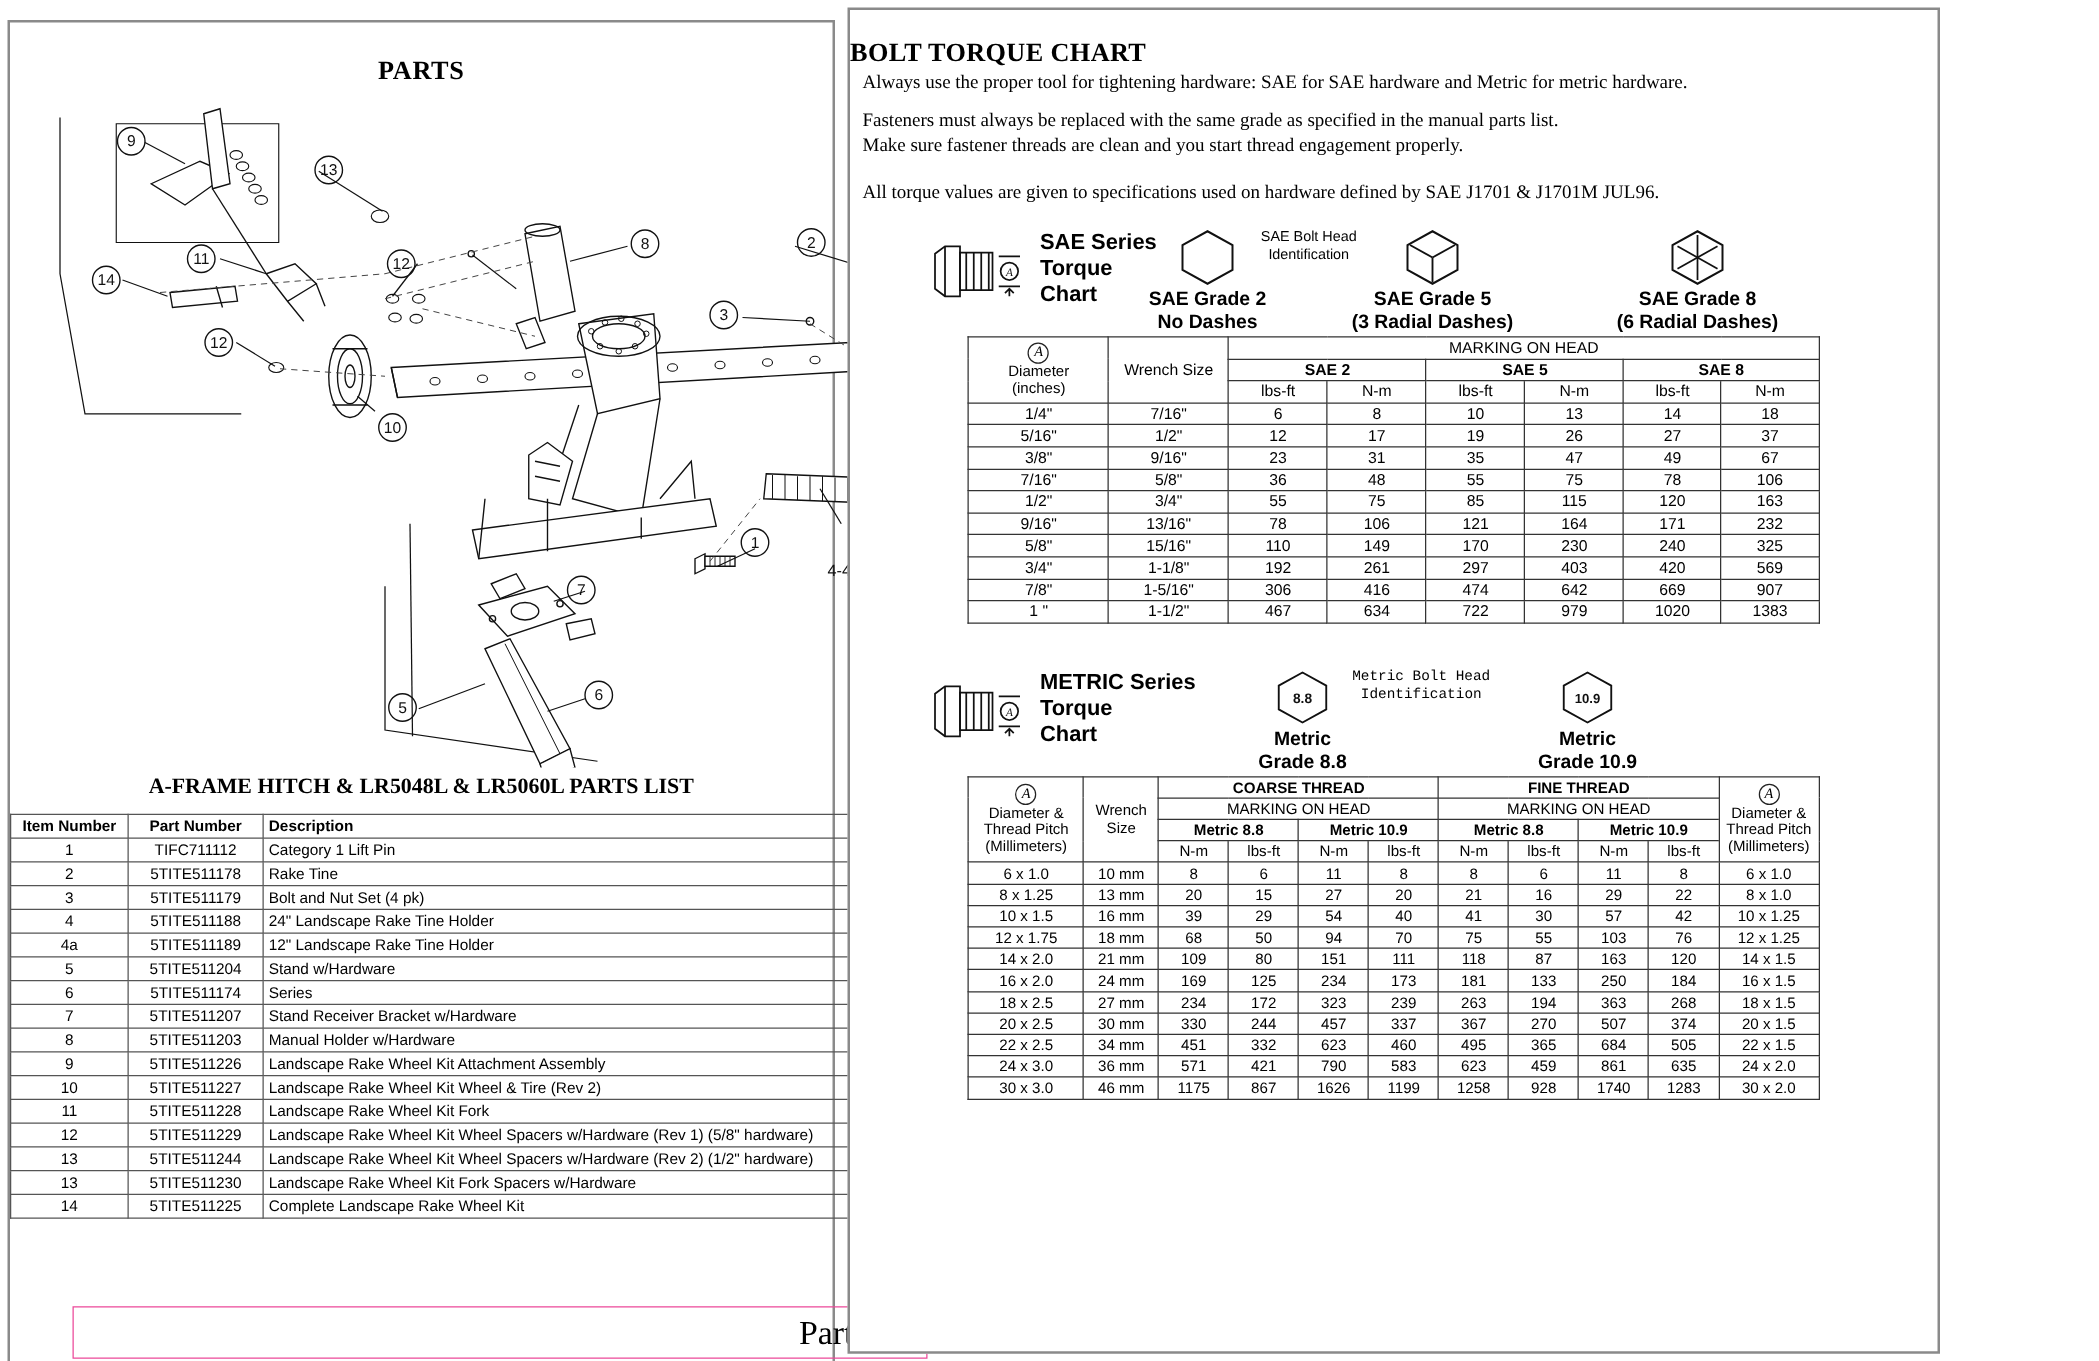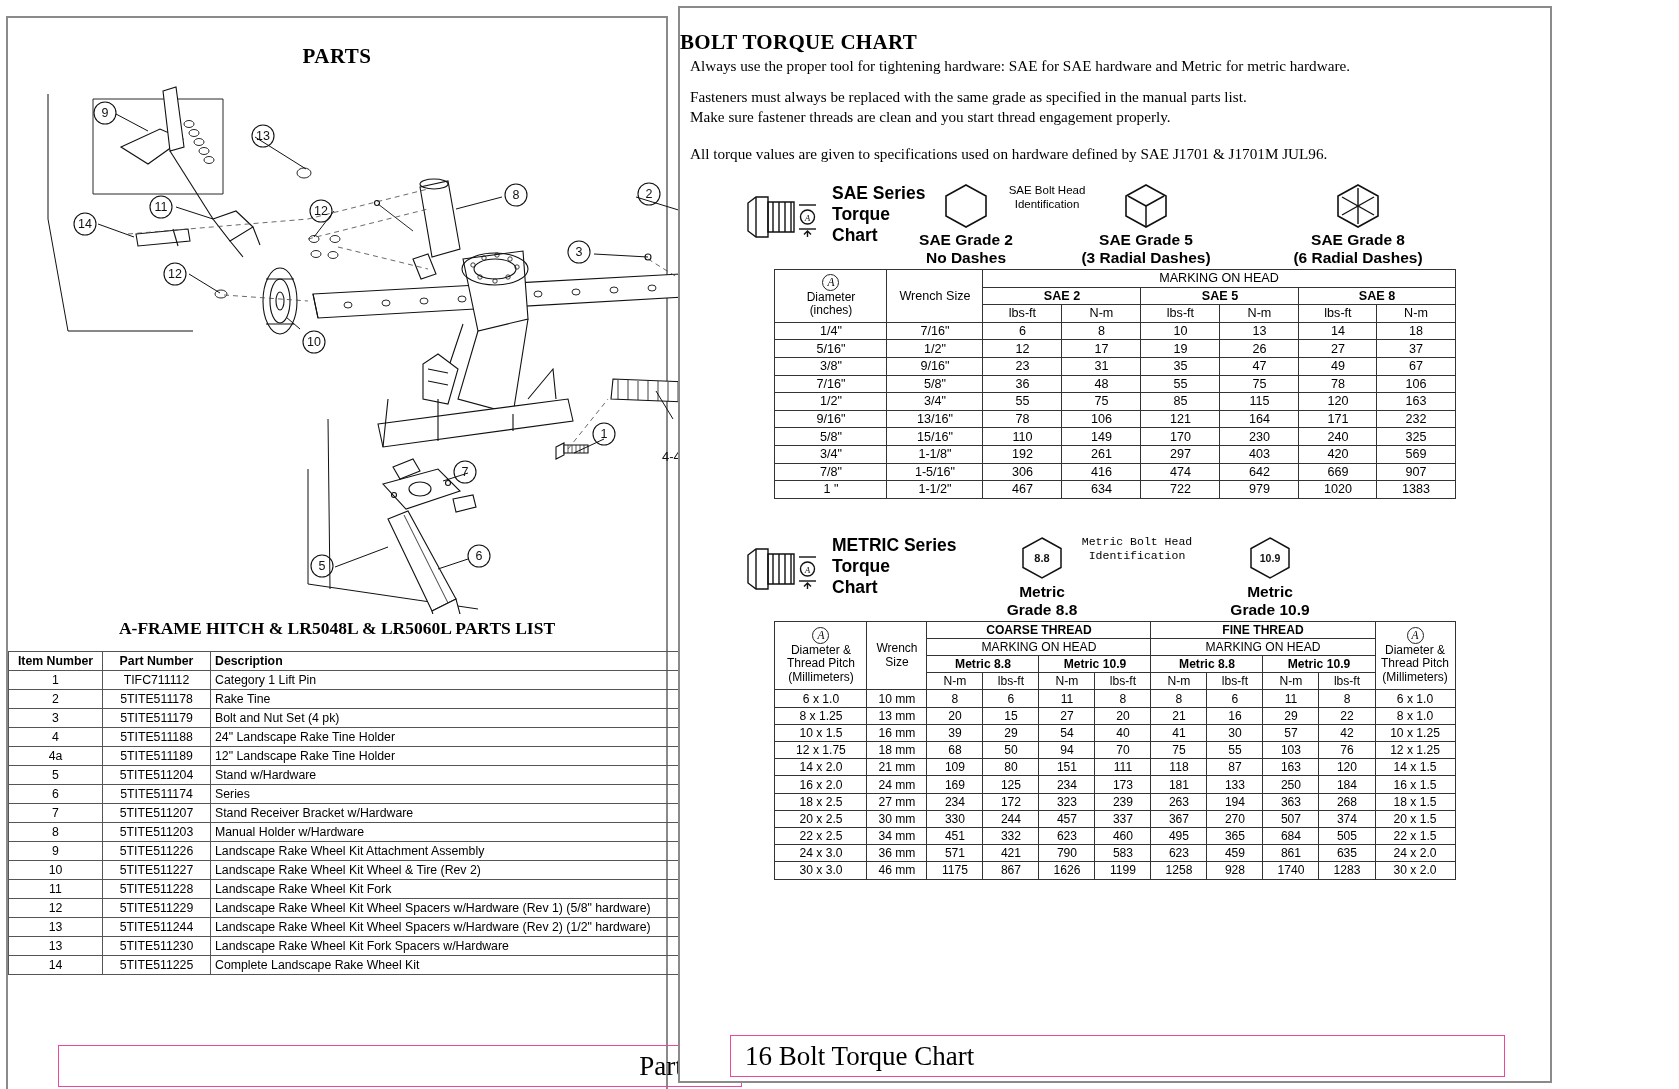--- a/index.html
+++ b/index.html
@@ -898,17 +898,14 @@
             <td>1199</td>
             <td>1258</td>
             <td>928</td>
             <td>1740</td>
             <td>1283</td>
             <td>30 x 2.0</td>
           </tr>
         </tbody>
     </table>
 
-    <div class="footer-band" style="left:50px; width:775px;">
-      <span class="footer-text">16 Bolt Torque Chart</span>
-    </div>
   </div>
 </div>
 
 </body></html>

